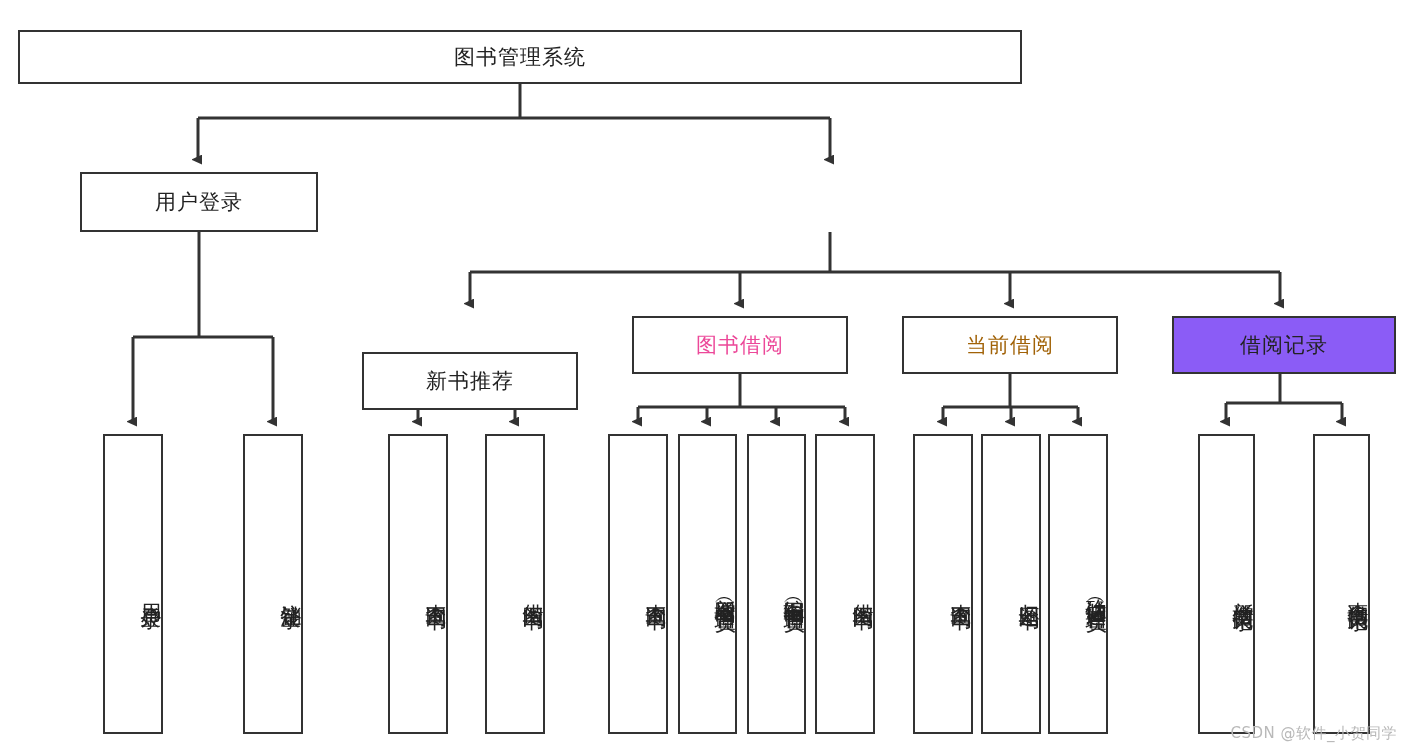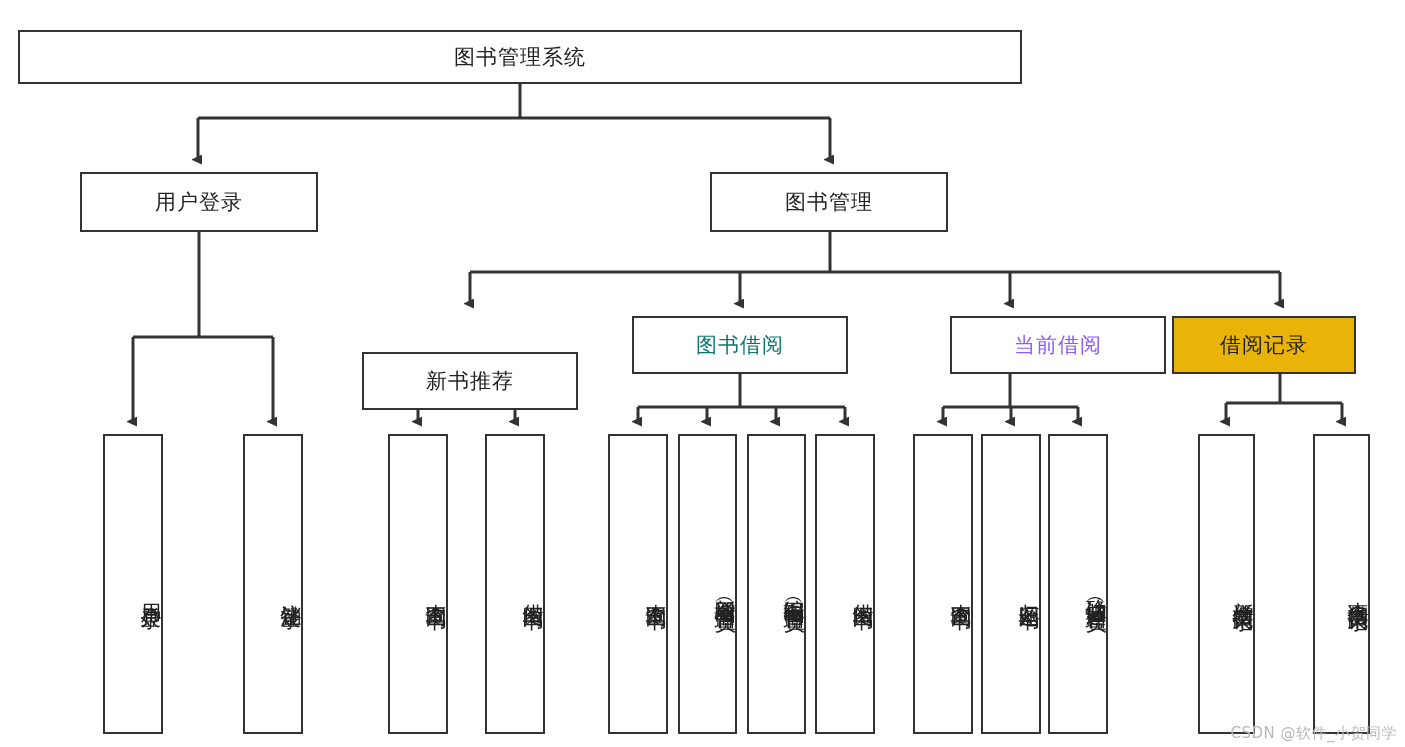--- a/index.html
+++ b/index.html
@@ -123,34 +123,31 @@
     </g>
   </svg>
 
   <div class="node horiz" style="left: 18px; top: 14px; width: 1004px; height: 54px; border-color: rgb(51, 51, 51); background: rgb(255, 255, 255); color: rgb(34, 34, 34); margin-top: 16px;">
     <span class="node-label">图书管理系统</span>
   </div>
 
   <div class="node horiz" style="left: 80px; top: 172px; width: 238px; height: 60px; border-color: rgb(51, 51, 51); background: rgb(255, 255, 255); color: rgb(34, 34, 34);">
     <span class="node-label">用户登录</span>
   </div>
-  <div class="node horiz" style="left: 710px; top: 172px; width: 238px; height: 60px; border-color: rgb(51, 51, 51); background: rgb(255, 255, 255); color: rgb(34, 34, 34);">
-    <span class="node-label">图书管理</span>
-  </div>
 
   <div class="node horiz" style="left: 362px; top: 316px; width: 216px; height: 58px; border-color: rgb(51, 51, 51); background: rgb(255, 255, 255); color: rgb(34, 34, 34); margin-top: 36px;">
     <span class="node-label">新书推荐</span>
   </div>
-  <div class="node horiz" style="left: 632px; top: 316px; width: 216px; height: 58px; border-color: rgb(51, 51, 51); background: rgb(255, 255, 255); color: #0f766e;">
+  <div class="node horiz" style="left: 632px; top: 316px; width: 216px; height: 58px; border-color: rgb(51, 51, 51); background: rgb(255, 255, 255); color: #ec4899;">
     <span class="node-label">图书借阅</span>
   </div>
-  <div class="node horiz" style="left: 950px; top: 316px; width: 216px; height: 58px; border-color: rgb(51, 51, 51); background: rgb(255, 255, 255); color: #8b5cf6; text-align: right;">
+  <div class="node horiz" style="left: 902px; top: 316px; width: 216px; height: 58px; border-color: rgb(51, 51, 51); background: rgb(255, 255, 255); color: #a16207; text-align: right;">
     <span class="node-label">当前借阅</span>
   </div>
-  <div class="node horiz" style="left: 1172px; top: 316px; width: 184px; height: 58px; border-color: rgb(51, 51, 51); background: #eab308; color: rgb(34, 34, 34); font-family: Liberation Serif, serif;">
+  <div class="node horiz" style="left: 1172px; top: 316px; width: 224px; height: 58px; border-color: rgb(51, 51, 51); background: #8b5cf6; color: rgb(34, 34, 34); font-family: Liberation Serif, serif;">
     <span class="node-label">借阅记录</span>
   </div>
 
   <div class="node vert" style="left: 103px; top: 434px; width: 60px; height: 300px; border-color: rgb(51, 51, 51); background: rgb(255, 255, 255); color: rgb(34, 34, 34);">
     <span class="node-label">用户登录</span>
   </div>
   <div class="node vert" style="left: 243px; top: 434px; width: 60px; height: 300px; border-color: rgb(51, 51, 51); background: rgb(255, 255, 255); color: rgb(34, 34, 34);">
     <span class="node-label">注销登录</span>
   </div>
 

